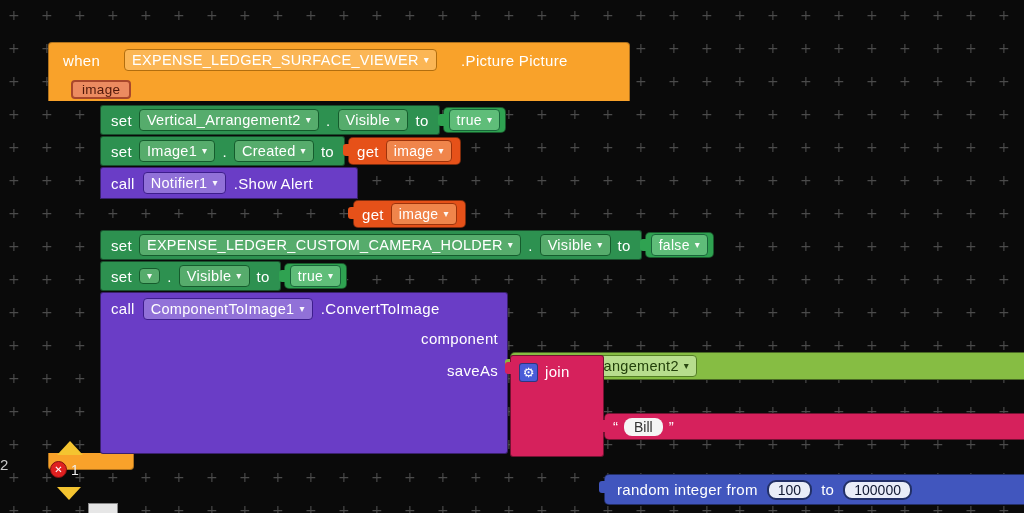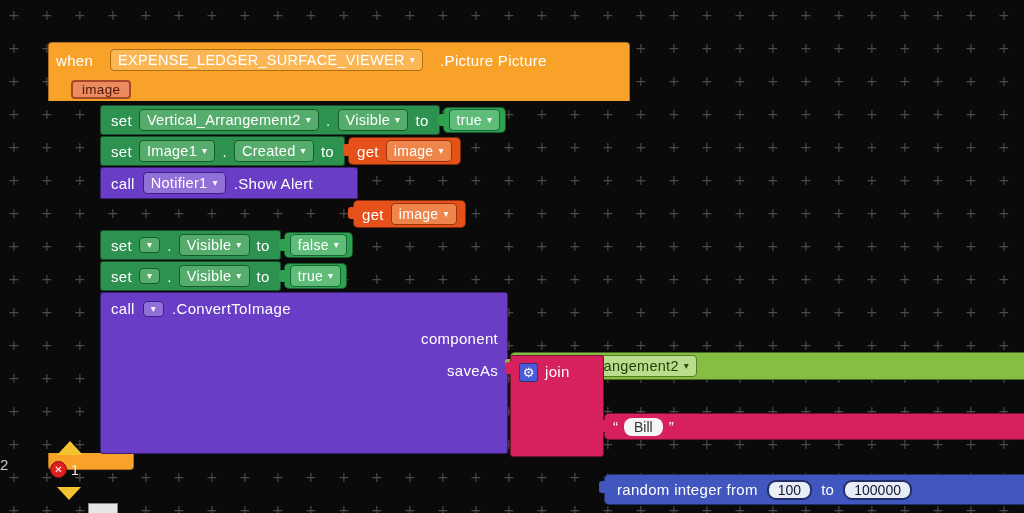--- a/index.html
+++ b/index.html
@@ -16,21 +16,21 @@
   .dd { font-size:10px; line-height:1; opacity:.95; }
 
   .chip {
     display:inline-flex; align-items:center; gap:5px; border-radius:4px;
     padding:2px 7px; font-size:14.5px; letter-spacing:.3px; white-space:nowrap;
     color:#fff; border:1px solid transparent;
   }
 
   
   .ev { background:#F9A22A; border:1px solid rgba(0,0,0,.3); }
-  .ev-header { display:flex; align-items:center; gap:17px; padding:0 7px; border-radius:4px 4px 0 0; border-bottom:none; }
+  .ev-header { display:flex; align-items:center; gap:24px; padding:0 14px; border-radius:4px 4px 0 0; border-bottom:none; }
   .chip-or { background:#FBB655; border-color:#B26E0E; }
   .ev-param-row { display:flex; align-items:center; border-top:none; border-bottom:none; }
   .param-chip {
     margin-left:22px; background:#EC8B60; border:2px solid #A9472B; color:#50180a;
     border-radius:4px; padding:0 9px; font-size:13.5px; letter-spacing:.3px;
   }
   .ev-spine { border-top:none; padding:8px 0 0 13px; }
   .ev-bottom { border-radius:0 0 4px 4px; border-top:none; }
 
   
@@ -676,20 +676,21 @@
       <span>image</span>
       <span class="dd">▾</span>
     </span>
   </div>
 
   
   <div class="abs stmt" style="left:100px;top:230px">
     <div class="bar green">
       <span class="kw">set</span>
       <span class="chip chip-gr">
+        <span>EXPENSE_LEDGER_CUSTOM_CAMERA_HOLDER</span>
         <span class="dd">▾</span>
       </span>
       <span class="kw">.</span>
       <span class="chip chip-gr">
         <span>Visible</span>
         <span class="dd">▾</span>
       </span>
       <span class="kw">to</span>
     </div>
     <div class="vblock logic ltab">
@@ -720,20 +721,21 @@
         <span class="dd">▾</span>
       </span>
     </div>
   </div>
 
   
   <div class="abs purple" style="left:100px;top:292px;width:408px;height:162px;border-radius:3px">
     <div class="pu-header" style="height:31px">
       <span class="kw">call</span>
       <span class="chip chip-pu">
+        <span>ComponentToImage1</span>
         <span class="dd">▾</span>
       </span>
       <span class="kw">.ConvertToImage</span>
     </div>
     <span class="pu-label" style="top:37px">component</span>
     <span class="pu-label" style="top:69px">saveAs</span>
   </div>
 
   
   <div class="abs compget ltab" style="left:510px;top:324px">

